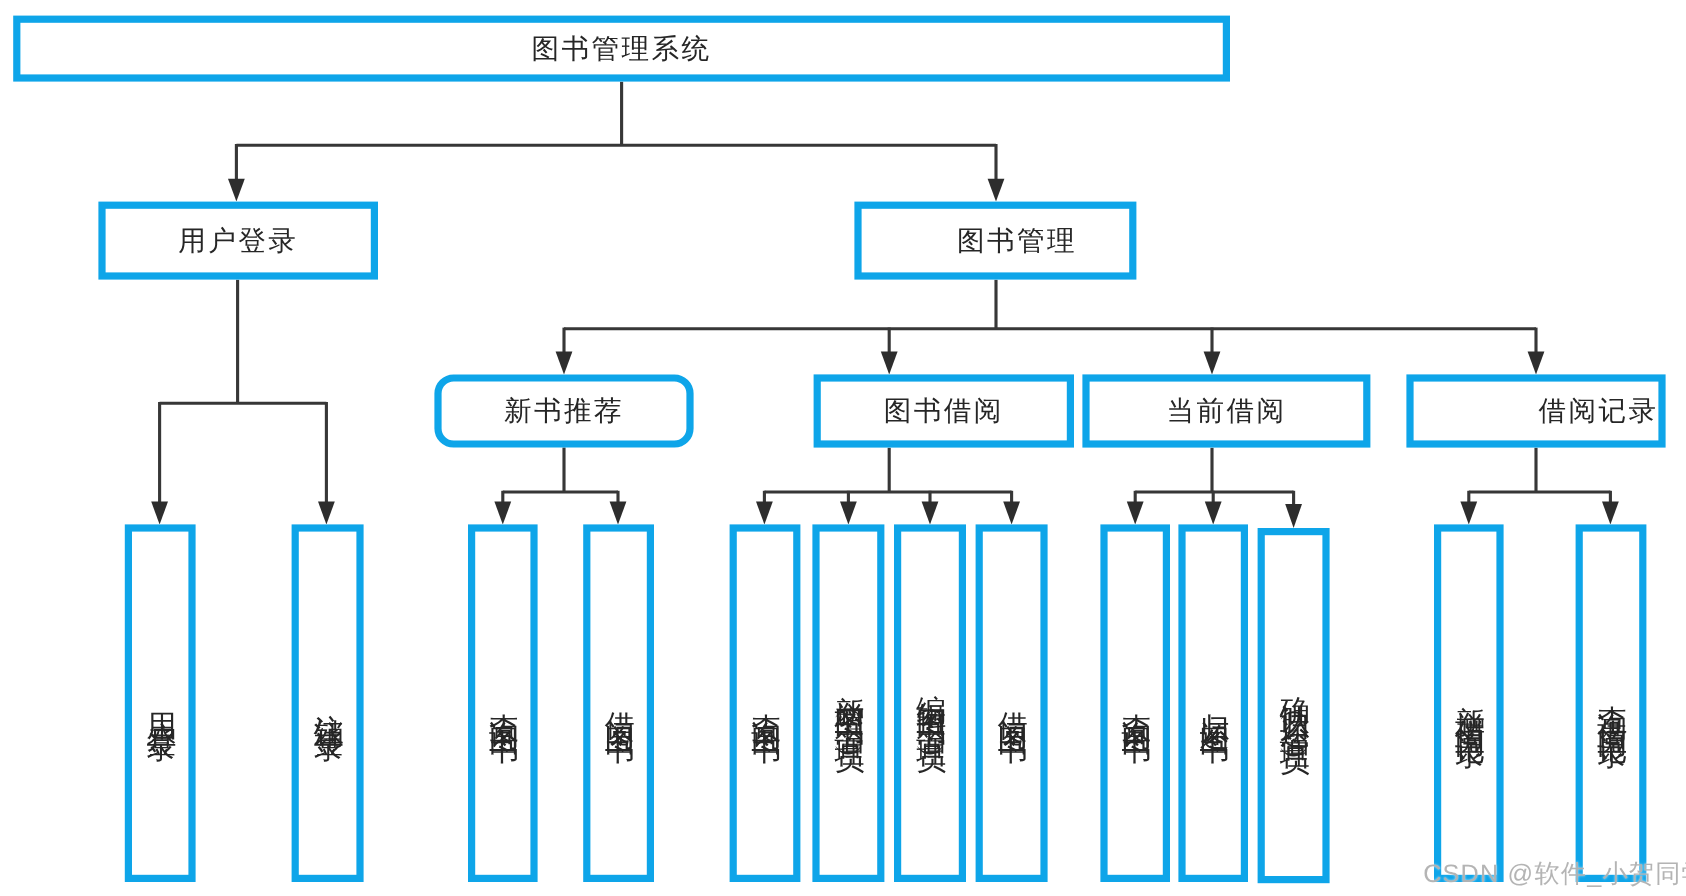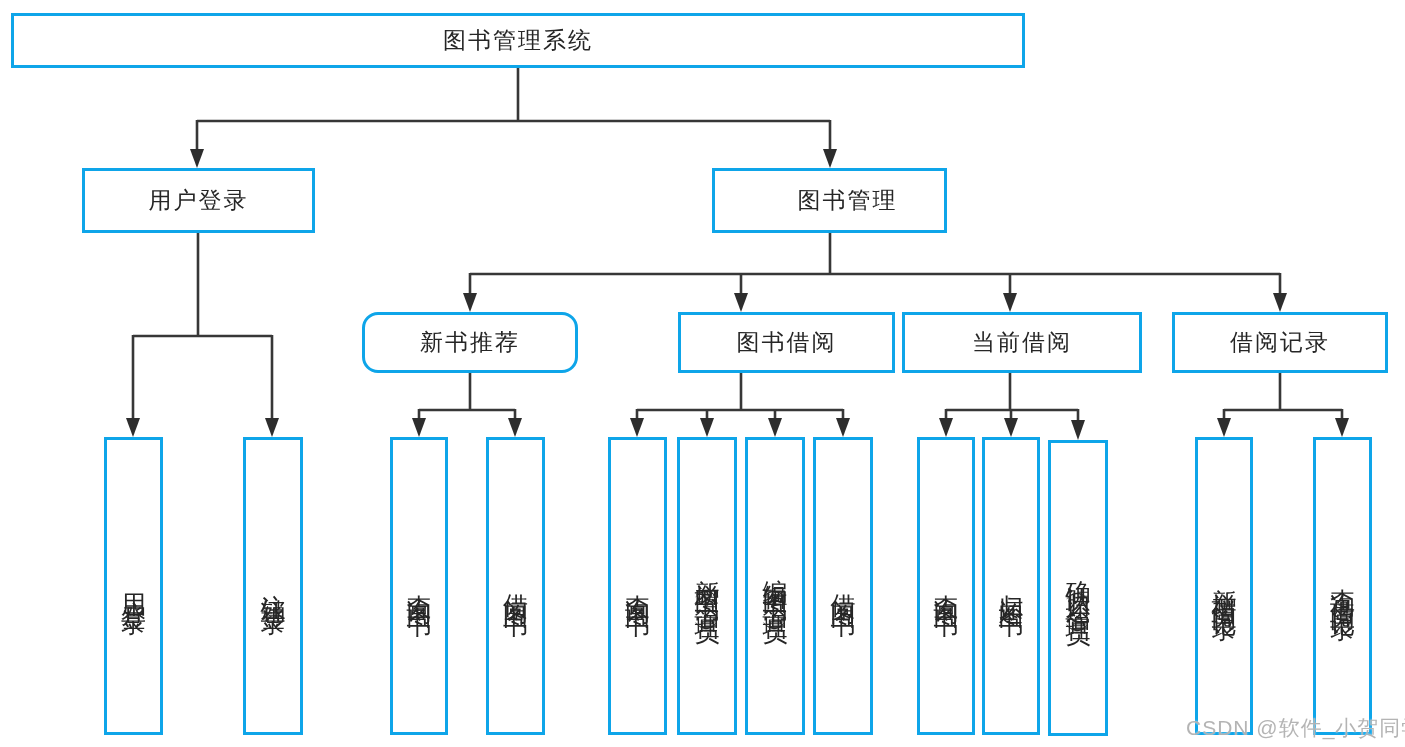--- a/index.html
+++ b/index.html
@@ -5,21 +5,21 @@
   html,body{margin:0;padding:0;background:#ffffff;}
   #stage{
     position:relative;
     width:1405px;height:747px;
     background:#ffffff;
     font-family:"Liberation Sans", sans-serif;
     overflow:hidden;
   }
   .node{
     position:absolute;
-    border:3px solid #0ea5e9;
+    border:6px solid #0ea5e9;
     background:#ffffff;
     display:flex;
     align-items:center;
     justify-content:center;
     color:#262626;
     box-sizing:border-box;
   }
   .hnode span{
     font-size:23px;
     letter-spacing:2px;
@@ -132,21 +132,21 @@
 
   <div class="node hnode" style="left:362px;top:312px;width:216px;height:61px;border-radius:16px;">
     <span>新书推荐</span>
   </div>
   <div class="node hnode" style="left:633px;top:312px;width:217px;height:61px;margin-left:45px;">
     <span>图书借阅</span>
   </div>
   <div class="node hnode" style="left:902px;top:312px;width:240px;height:61px;">
     <span>当前借阅</span>
   </div>
-  <div class="node hnode" style="left:1172px;top:312px;width:216px;height:61px;">
+  <div class="node hnode" style="left:1172px;top:312px;width:216px;height:61px;justify-content:flex-end;">
     <span>借阅记录</span>
   </div>
 
   <div class="node leaf" style="left:104px;top:437px;width:59px;height:298px;">
     <span>用户登录</span>
   </div>
   <div class="node leaf" style="left:243px;top:437px;width:60px;height:298px;">
     <span>注销登录</span>
   </div>
 

